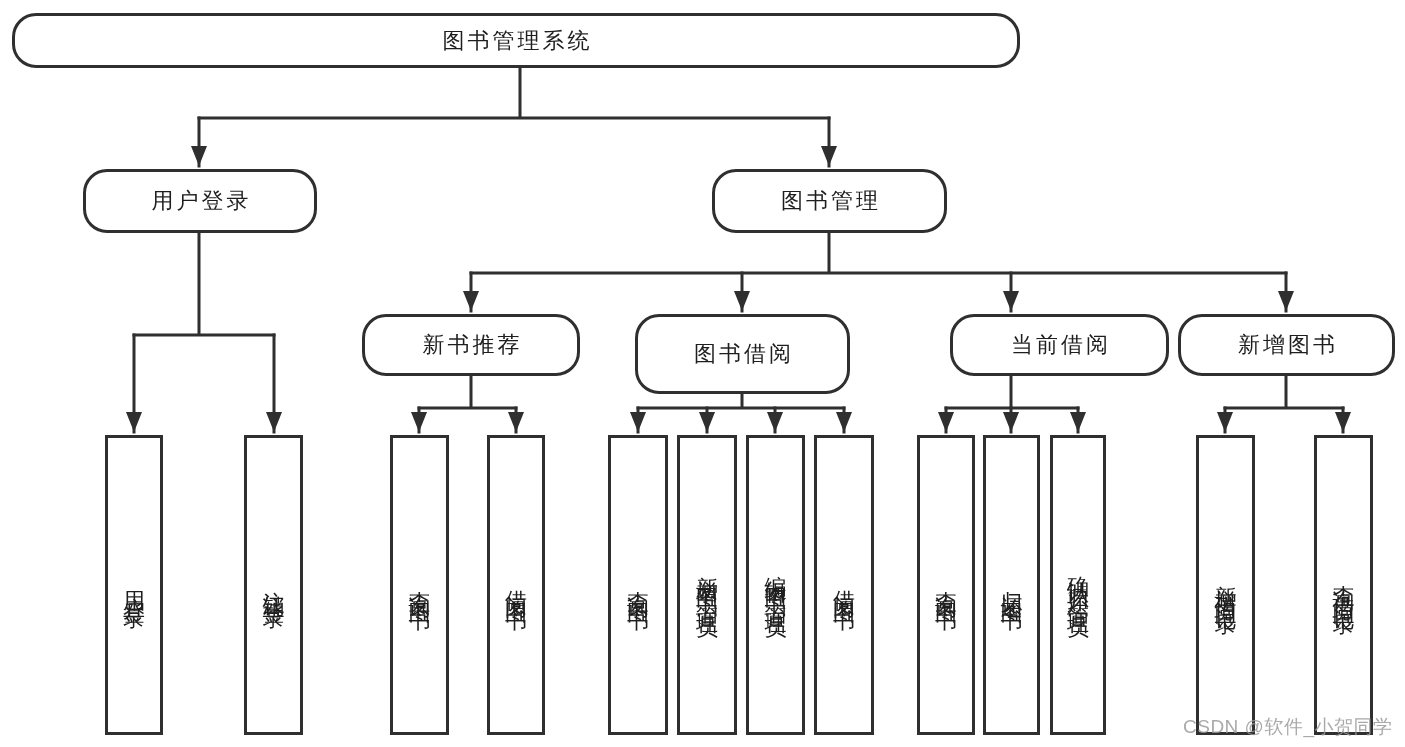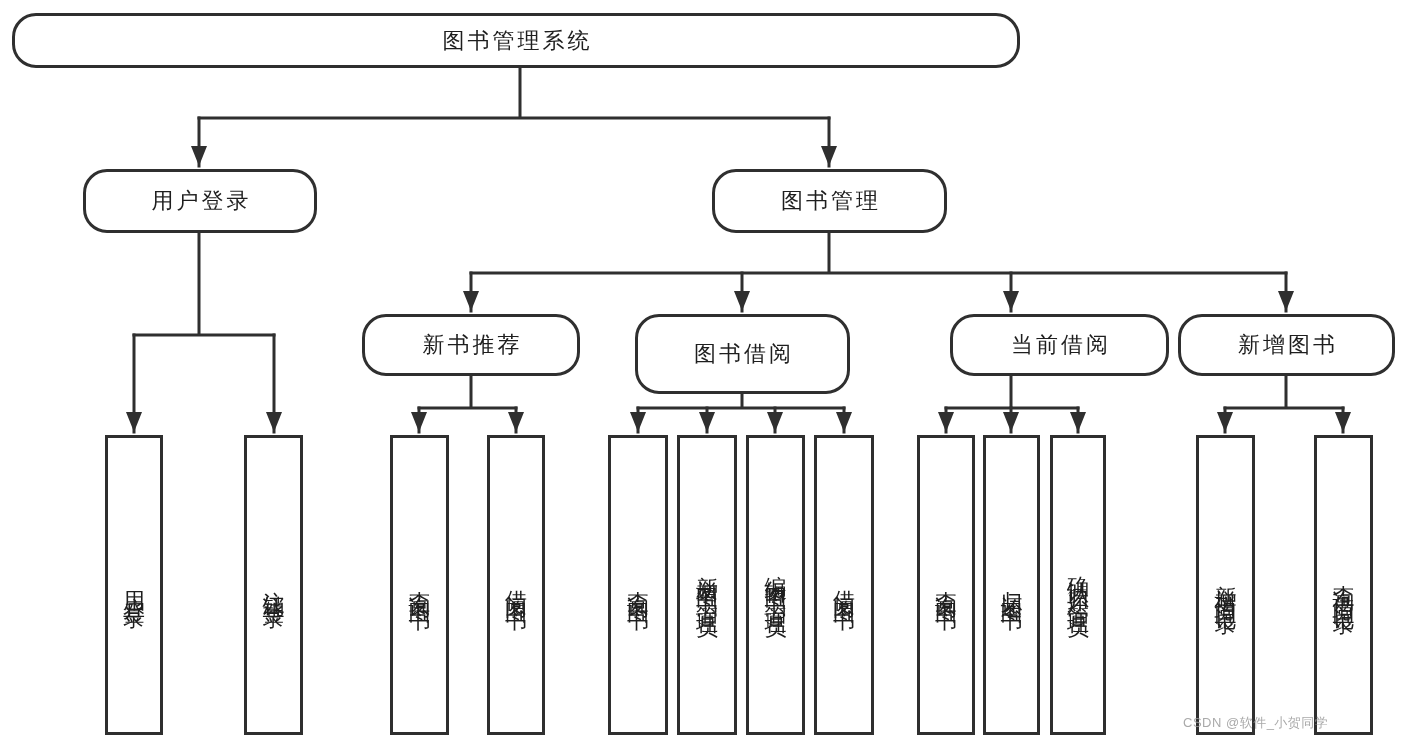--- a/index.html
+++ b/index.html
@@ -35,21 +35,21 @@
   }
   .vbox{
     writing-mode:vertical-rl;
     text-orientation:mixed;
     font-size:22px;
     letter-spacing:6px;
   }
   #watermark{
     position:absolute;
     left:1183px;top:714px;
-    font-size:13px;
+    font-size:19px;
     color:var(--watermark);
     opacity:.85;
     letter-spacing:.5px;
     white-space:nowrap;
   }
 </style>
 </head>
 <body>
 
 <div id="stage">

